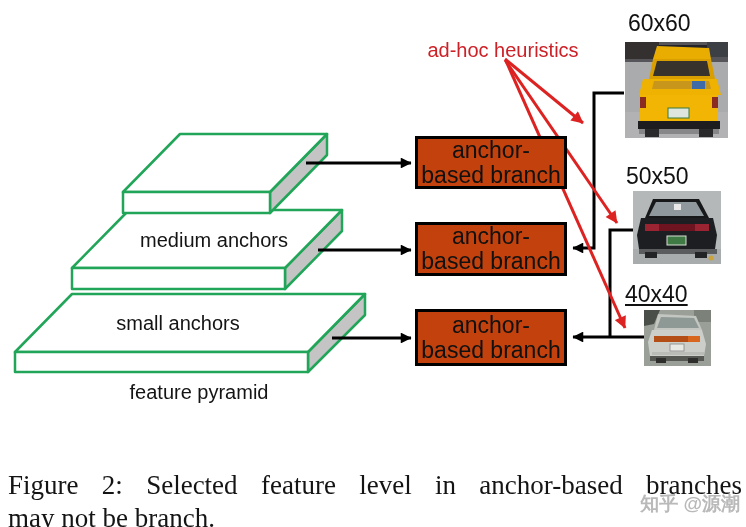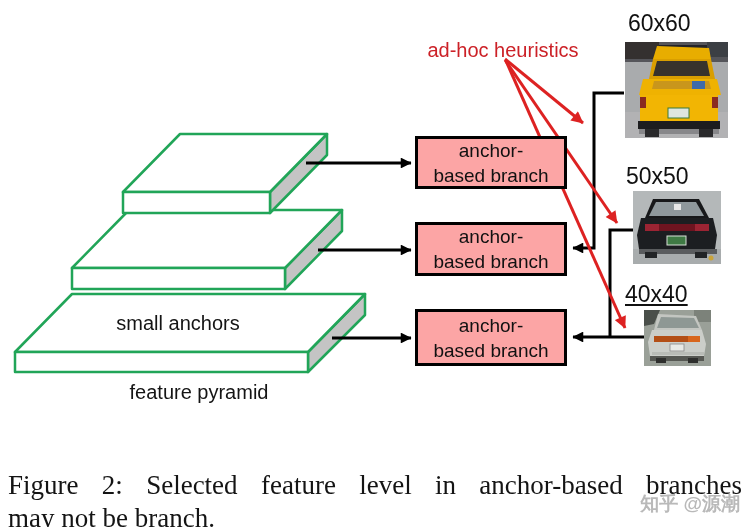--- a/index.html
+++ b/index.html
@@ -4,22 +4,22 @@
 <style>
   html,body{margin:0;padding:0;background:#fff;}
   .stage{position:relative;width:746px;height:527px;background:#fff;overflow:hidden;
          font-family:"Liberation Sans",sans-serif;}
   .lines{position:absolute;left:0;top:0;width:746px;height:527px;}
   .dlabel{position:absolute;color:#141414;font-size:20px;line-height:25px;text-align:center;}
   .sizelabel{position:absolute;color:#111;font-size:23px;width:100px;}
   .heur{position:absolute;left:412px;top:31px;width:182px;text-align:center;
         color:#cc2127;font-size:20px;margin-top:8px;}
   .branch-box{position:absolute;left:415px;width:152px;box-sizing:border-box;
-              border:3px solid #000;background:#fca5a5;display:flex;flex-direction:column;
-              align-items:center;justify-content:center;font-size:19px;line-height:25px;color:#111;}
+              border:3px solid #000;background:#c2410c;display:flex;flex-direction:column;
+              align-items:center;justify-content:center;font-size:23px;line-height:25px;color:#111;}
   .carimg{position:absolute;display:block;}
   .caption{position:absolute;left:8px;top:469px;width:734px;
            font-family:Liberation Serif, serif;font-size:27px;line-height:33px;color:#141414;}
   .caption .l1{text-align:justify;text-align-last:justify;}
   .caption .l2{text-align:left;}
   .watermark{position:absolute;left:600px;top:491px;width:140px;text-align:right;
              color:#b9b9b9;font-size:19px;font-weight:bold;}
 </style>
 </head>
 <body>
@@ -66,20 +66,21 @@
       <line x1="644" y1="337" x2="573" y2="337" marker-end="url(#mb)"></line>
     </g>
 
     <g stroke="#dd2222" stroke-width="3" fill="none">
       <line x1="505" y1="59" x2="583" y2="123" marker-end="url(#mr)"></line>
       <line x1="505" y1="60" x2="617" y2="223" marker-end="url(#mr)"></line>
       <line x1="506" y1="61" x2="625" y2="328" marker-end="url(#mr)"></line>
     </g>
   </svg>
 
+  <div class="dlabel" style="left:133px;top:228px;width:162px;">medium anchors</div>
   <div class="dlabel" style="left:97px;top:311px;width:162px;">small anchors</div>
   <div class="dlabel" style="left:118px;top:380px;width:162px;">feature pyramid</div>
 
   <div class="heur">ad-hoc heuristics</div>
 
   <div class="branch-box" style="top:136px;height:53px;">
     <span>anchor-</span>
     <span>based branch</span>
   </div>
   <div class="branch-box" style="top:222px;height:54px;">

